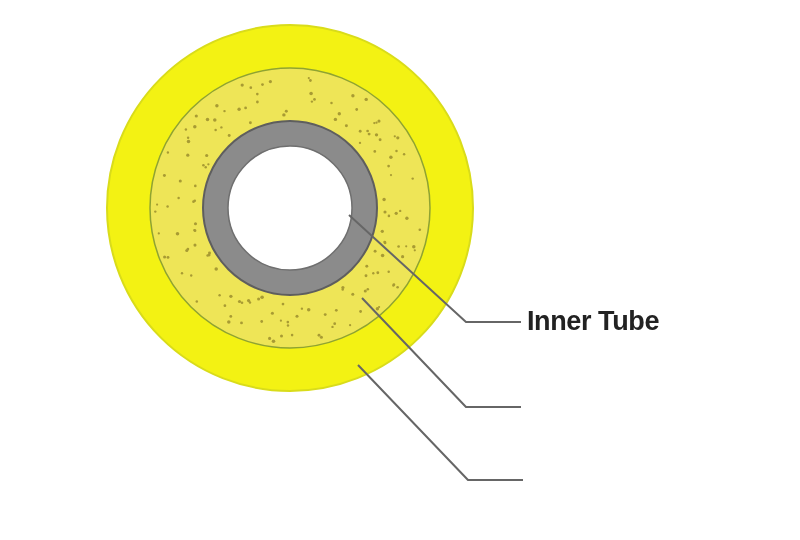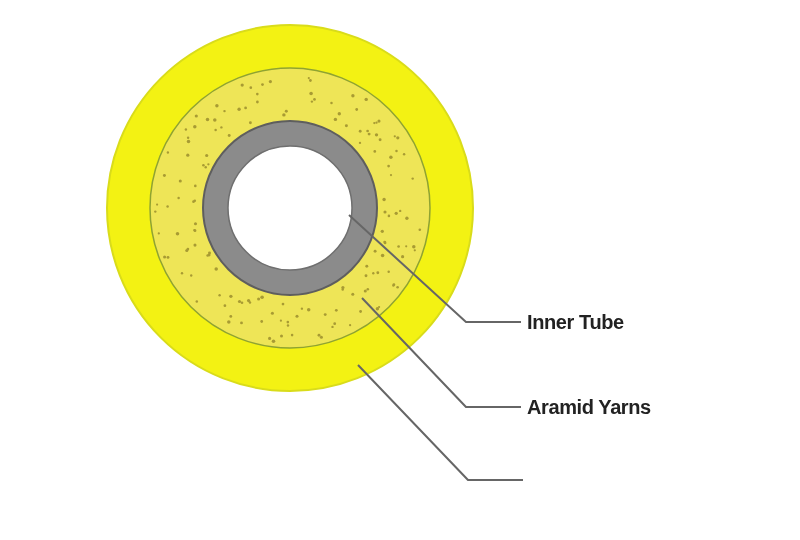--- a/index.html
+++ b/index.html
@@ -18,21 +18,21 @@
   #diagram-svg {
     position: absolute;
     left: 0;
     top: 0;
     width: 800px;
     height: 540px;
   }
   .callout-label {
     position: absolute;
     transform: translateY(-52%);
-    font-size: 20px;
+    font-size: 27px;
     font-weight: 600;
     letter-spacing: -0.4px;
     color: #222222;
     white-space: nowrap;
     line-height: 1;
   }
   #label-inner-tube  { left: 527px; top: 322px; }
   #label-aramid-yarns{ left: 527px; top: 407px; }
   #label-outer-jacket{ left: 529px; top: 480px; }
 </style>
@@ -197,15 +197,14 @@
         <circle cx="321.4" cy="337.2" r="1.54"></circle>
         <circle cx="206.7" cy="155.5" r="1.59"></circle>
       </g>
       <polyline points="349,215 466,322 521,322" fill="none" stroke="#666666" stroke-width="2" stroke-linejoin="round" stroke-linecap="butt"></polyline>
       <polyline points="362,298 466,407 521,407" fill="none" stroke="#666666" stroke-width="2" stroke-linejoin="round" stroke-linecap="butt"></polyline>
       <polyline points="358,365 468,480 523,480" fill="none" stroke="#666666" stroke-width="2" stroke-linejoin="round" stroke-linecap="butt"></polyline>
     </svg>
 
   <div class="callout-label" id="label-inner-tube">Inner Tube</div>
 
-  <div class="callout-label" id="label-aramid-yarns">Aramid Yarns</div>
 
 </div>
 
 </body></html>

